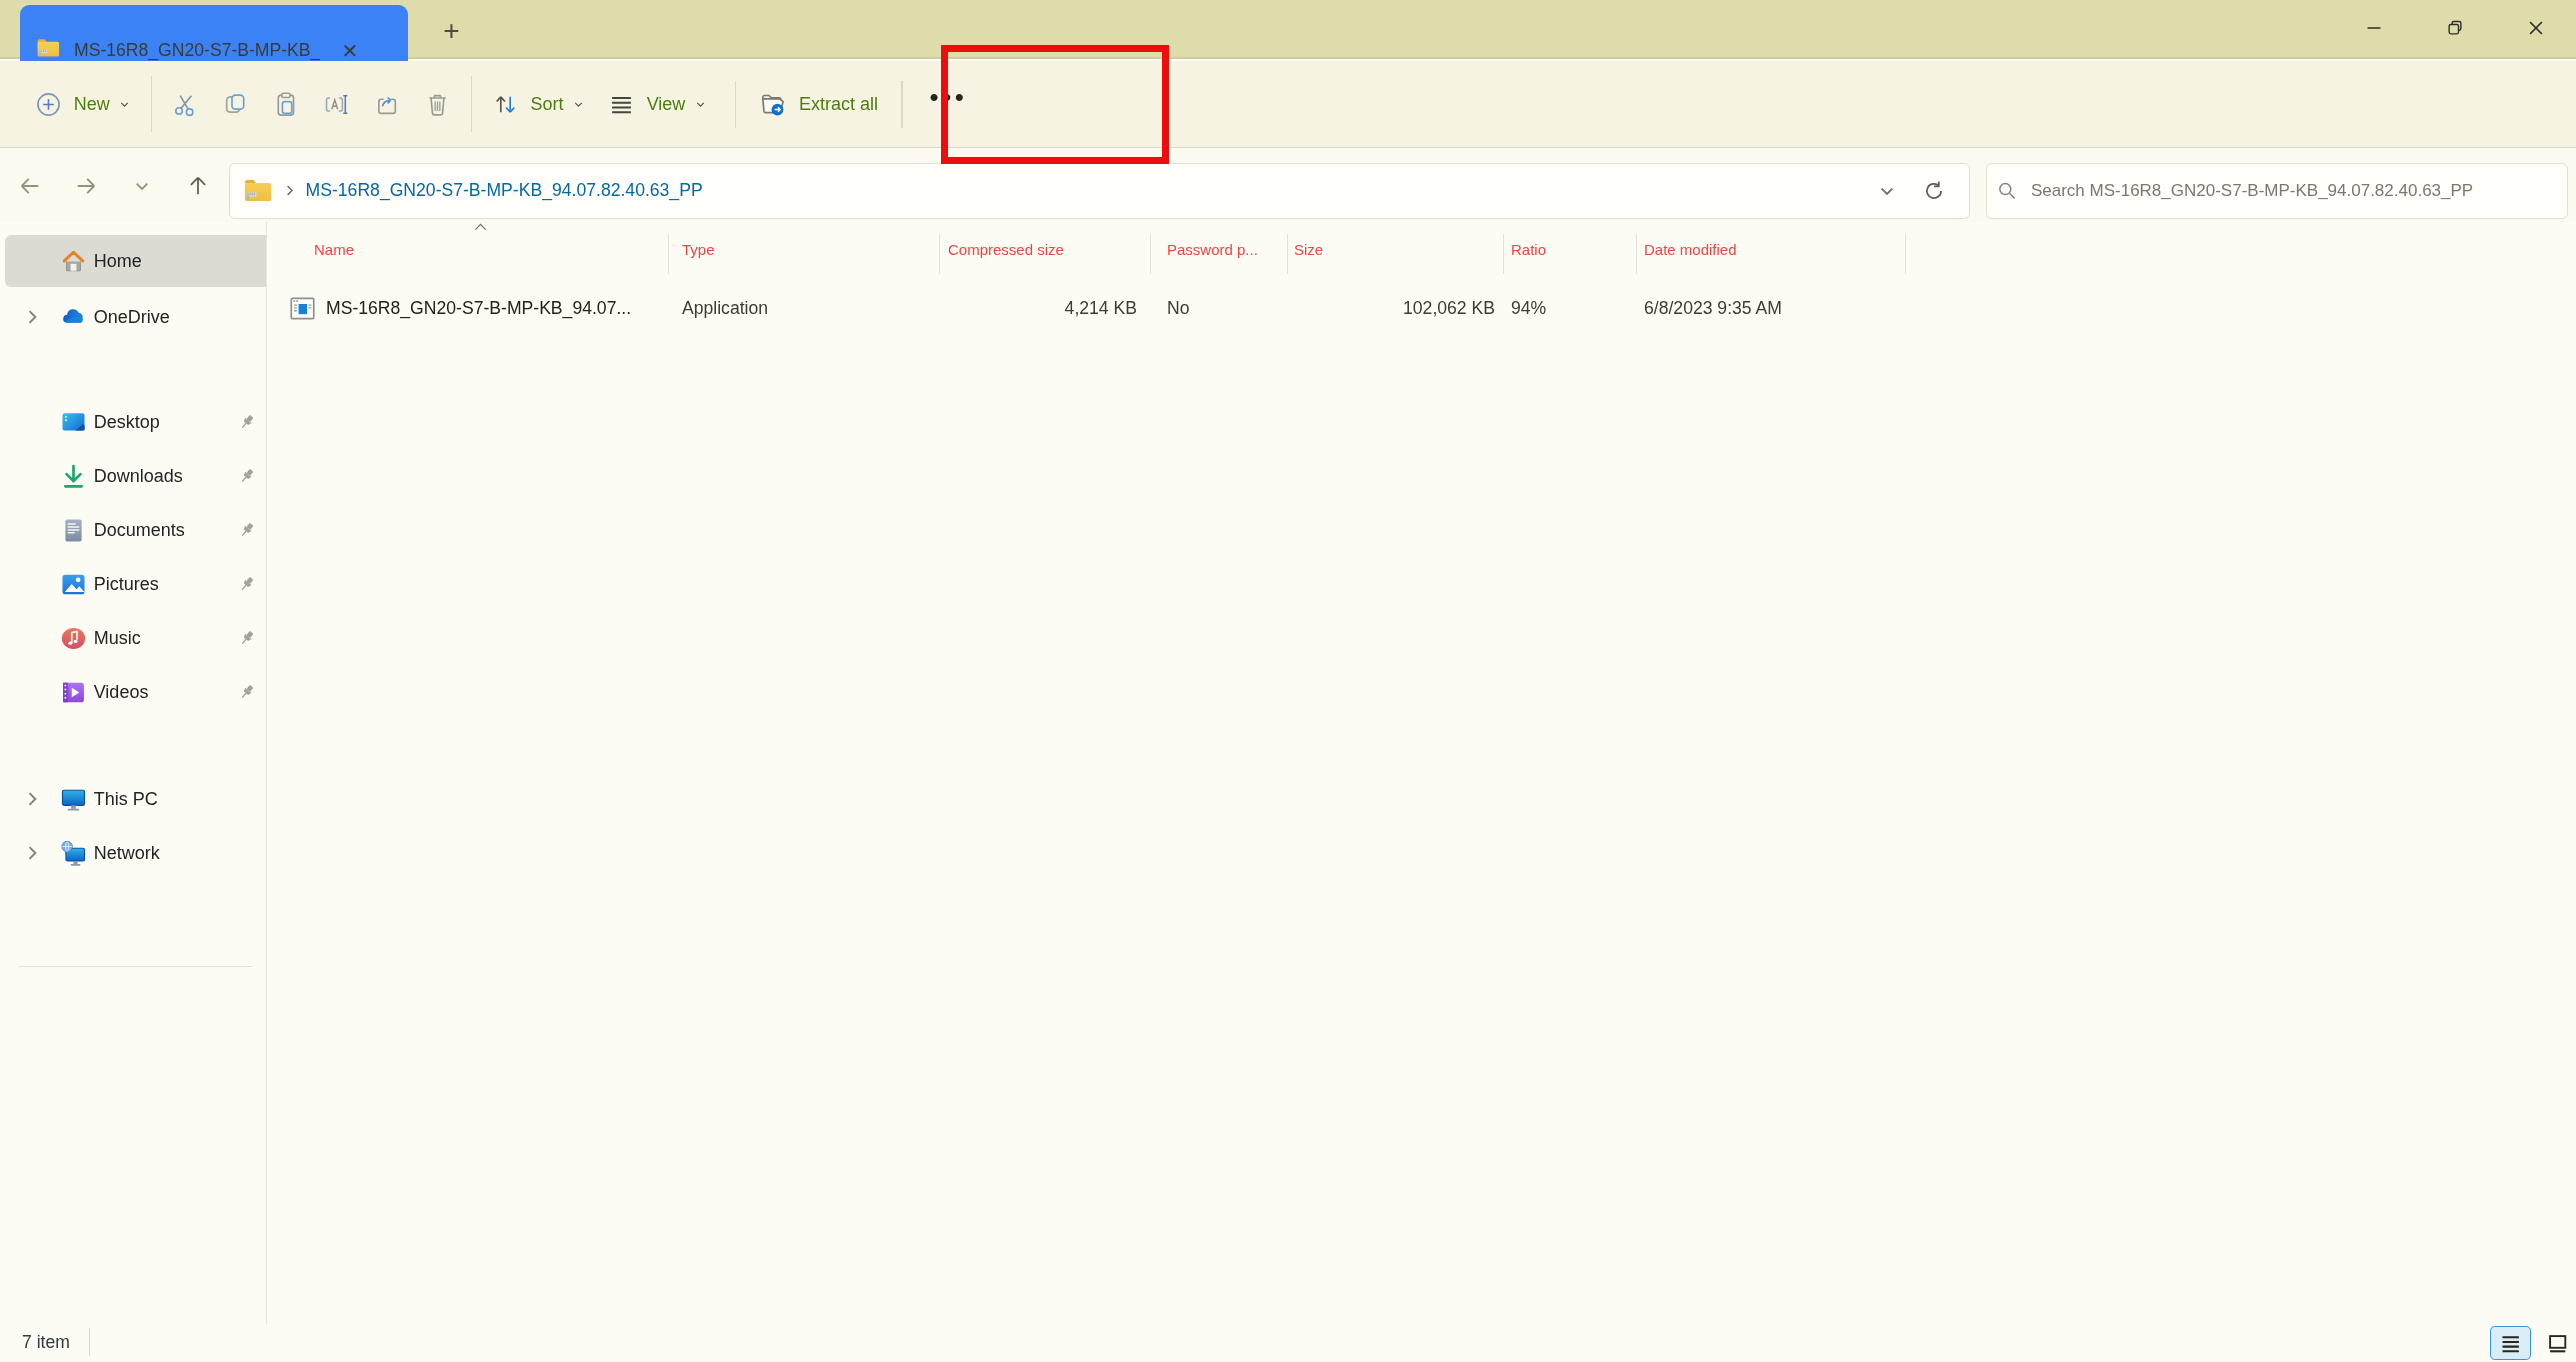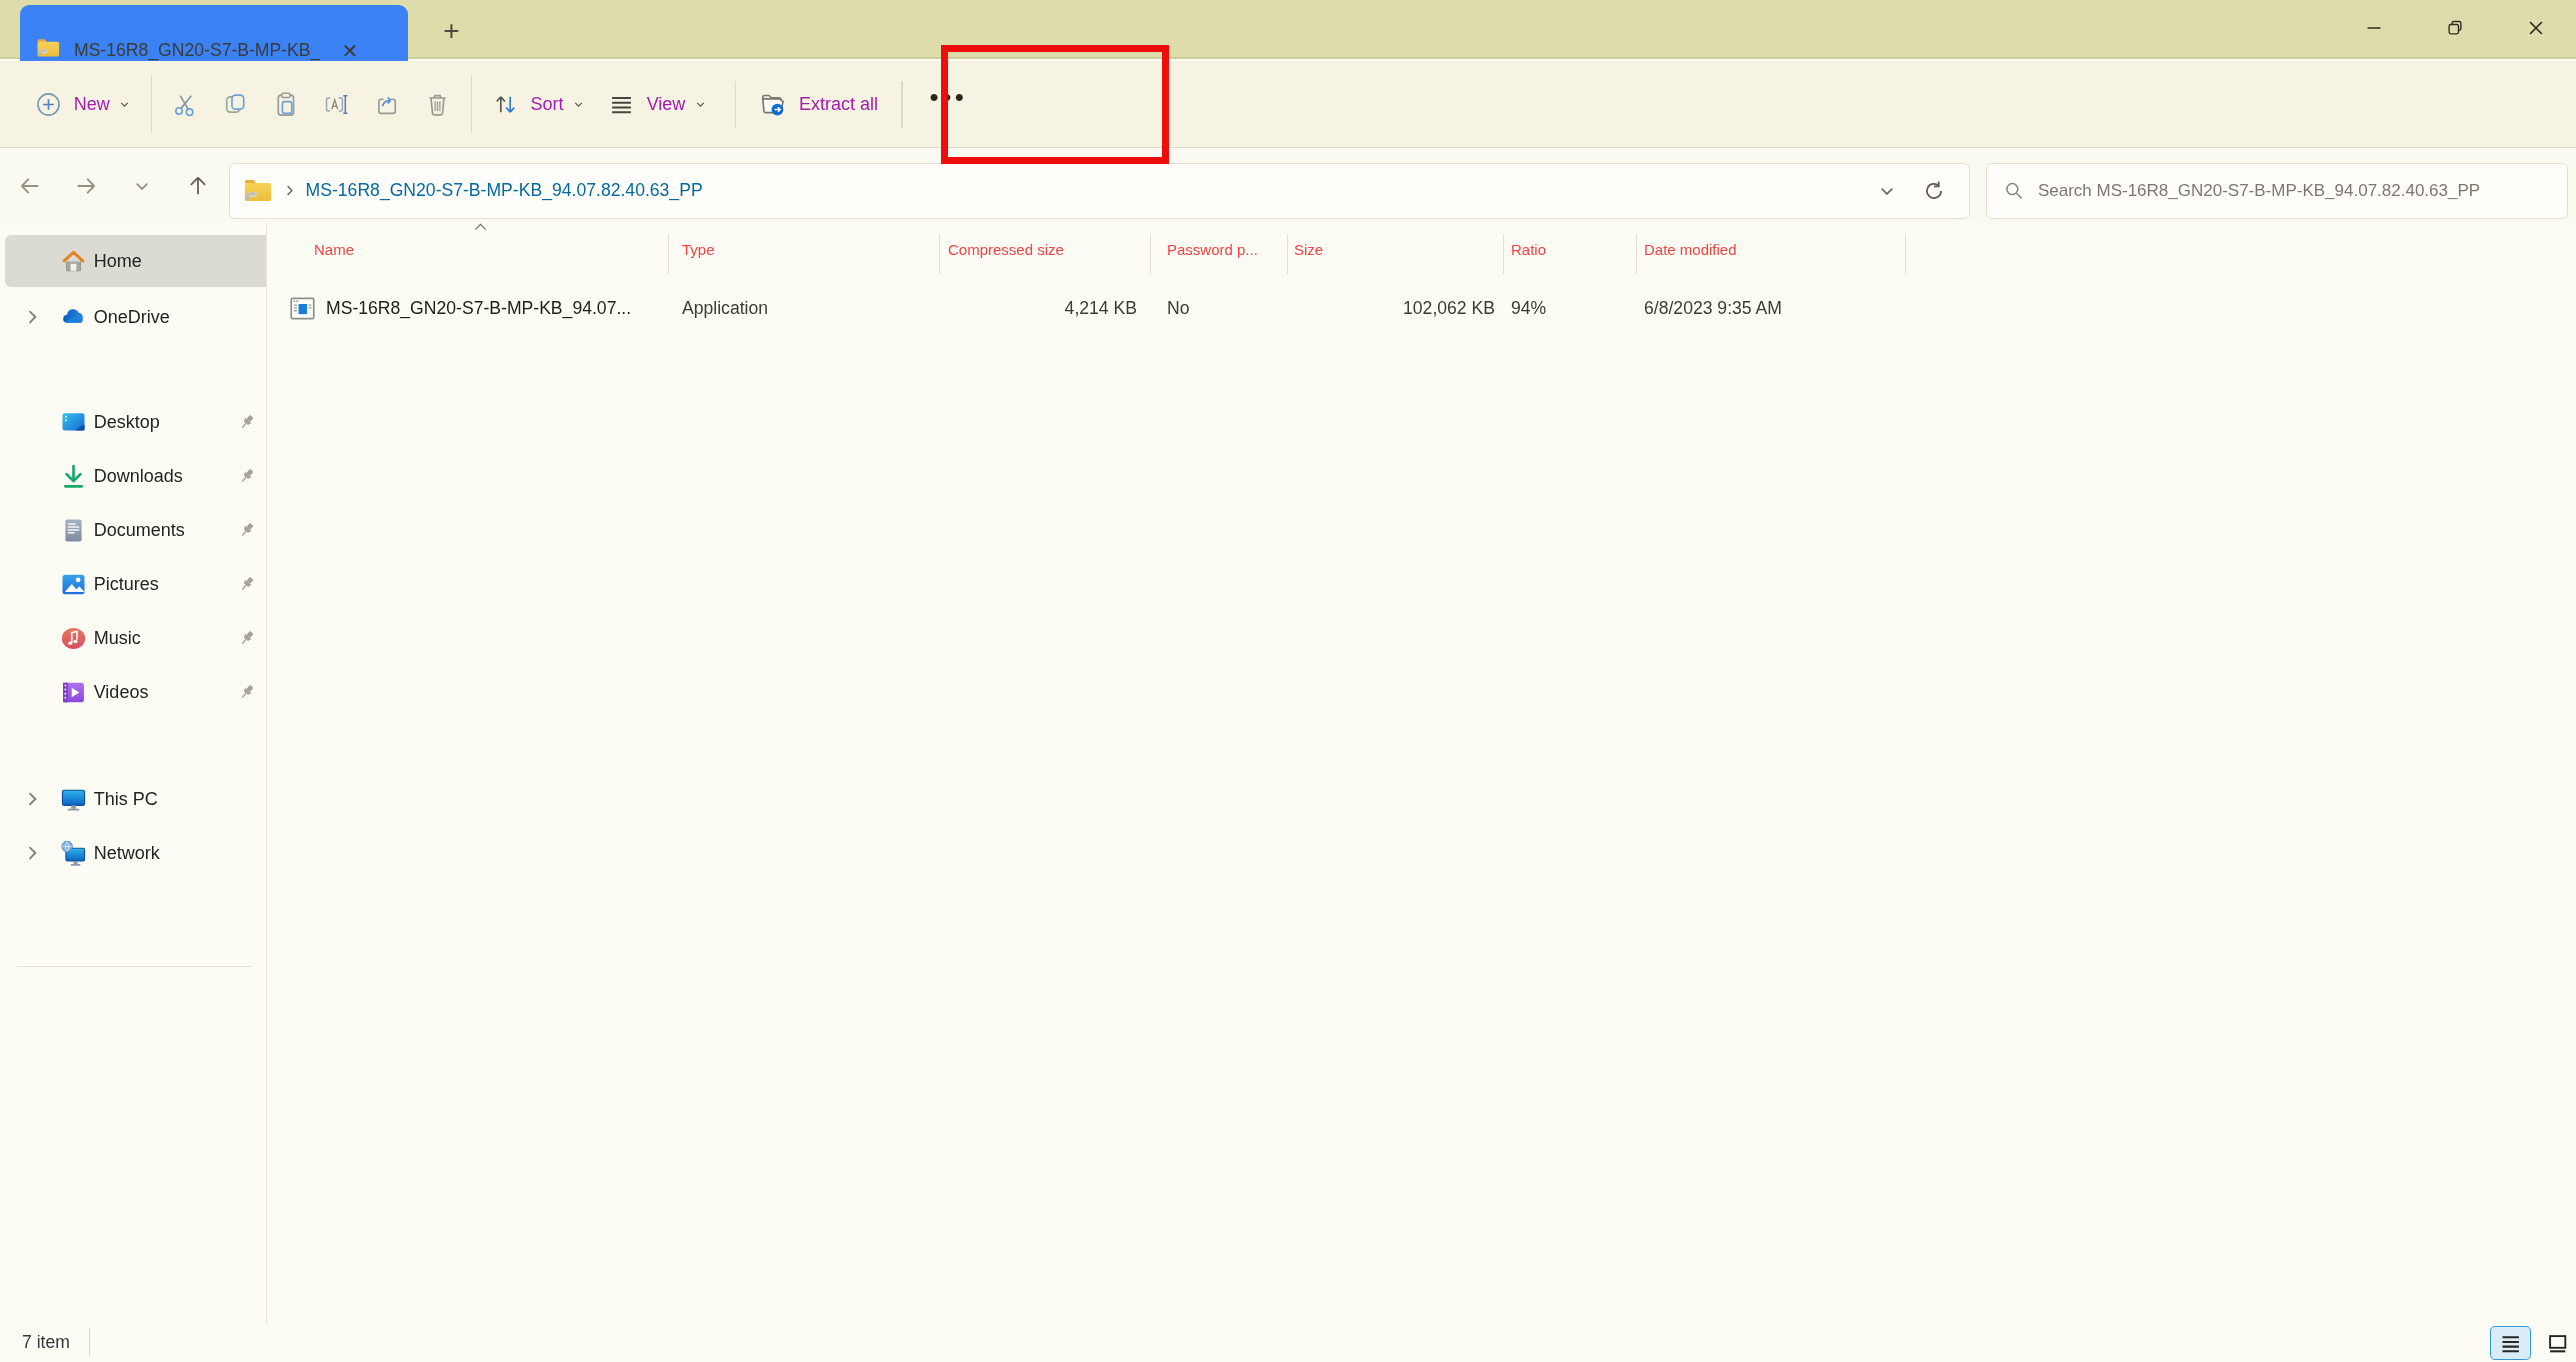--- a/index.html
+++ b/index.html
@@ -13,39 +13,39 @@
   .tab-title { font-size:17.6px; color:#3b3b33; white-space:nowrap; overflow:hidden; max-width:258px; margin-left:13px; }
   .tab-close { margin-left:21px; font-size:20px; color:#3b3b33; line-height:1; cursor:default; }
   .newtab-btn { position:absolute; left:434px; top:13px; width:35px; height:35px; display:flex; align-items:center; justify-content:center; font-size:28px; color:#4a4a40; font-weight:300; }
   .wincontrols { position:absolute; right:0; top:0; height:56px; display:flex; z-index:3; }
   .winbtn { width:81px; height:56px; display:flex; align-items:center; justify-content:center; color:#2e2e28; }
   .winbtn svg { width:20px; height:20px; }
 
   
   .toolbar { position:absolute; left:0; top:61px; width:2576px; height:87px; background:#f6f3e3; border-bottom:1.2px solid #dcd9c8; display:flex; align-items:center; }
   .tb-btn { display:flex; align-items:center; justify-content:center; height:64px; border-radius:5.9px; padding:0 11.7px; color:#3f3f38; }
-  .tb-label { font-size:18px; color:#a21caf; margin-left:11.7px; white-space:nowrap; }
+  .tb-label { font-size:18px; color:#4d7c0f; margin-left:11.7px; white-space:nowrap; }
   .tb-chev { margin-left:8.2px; display:flex; }
   .tb-sep { width:1.2px; height:56px; background:#dcd9c6; margin:0 8.2px; }
   .tb-sep.short { height:47px; }
   .icon46 { width:27px; height:27px; display:block; }
   .icon42 { width:24.6px; height:24.6px; display:block; }
   .dots { font-size:26px; letter-spacing:3.5px; color:#26261f; line-height:0.4; padding-bottom:13px; }
 
   
   .red-annot { position:absolute; left:941px; top:45px; width:228px; height:119px; border:7.6px solid #ed0d0d; z-index:50; pointer-events:none; }
 
   
   .navbar { position:absolute; left:0; top:149px; width:2576px; height:74px; background:#fbfaf1; }
   .nav-arrows { position:absolute; left:11.7px; top:0; height:74px; display:flex; align-items:center; gap:20px; }
   .nav-ic { width:36px; height:36px; display:flex; align-items:center; justify-content:center; border-radius:4.7px; }
   .addressbox { position:absolute; left:229px; top:13.5px; width:1741px; height:56px; background:#fffefa; border:1.2px solid #e2e0d3; border-radius:5.9px; display:flex; align-items:center; padding:0 13px; }
   .addr-path { font-size:17.6px; color:#0369a1; margin-left:8.2px; white-space:nowrap; overflow:hidden; flex:1; }
   .addr-right { display:flex; align-items:center; gap:23.4px; margin-left:auto; padding-right:9.4px; }
-  .searchbox { position:absolute; left:1986px; top:13.5px; width:582px; height:56px; background:#fffefa; border:1.2px solid #e2e0d3; border-radius:5.9px; display:flex; align-items:center; padding:0 16px; }
+  .searchbox { position:absolute; left:1986px; top:13.5px; width:582px; height:56px; background:#fffefa; border:1.2px solid #e2e0d3; border-radius:5.9px; display:flex; align-items:center; padding:0 9px; }
   .searchbox input { border:none; outline:none; background:transparent; font-family:"Liberation Sans",sans-serif; font-size:17px; color:#55534a; width:100%; margin-left:13px; }
   .searchbox input::placeholder { color:#7a786e; opacity:1; }
 
   
   .sidebar { position:absolute; left:0; top:222px; width:266px; height:1102px; background:#fdfcf4; }
   .sidebar-divider { position:absolute; left:266px; top:222px; width:1.2px; height:1103px; background:#e8e6dc; }
   .side-item { position:absolute; left:4.7px; width:299px; height:52px; display:flex; align-items:center; border-radius:5.9px; }
   .side-item.selected { background:#dbdbd4; }
   .side-chev { position:absolute; left:17.6px; width:20px; height:20px; display:flex; }
   .side-ic { position:absolute; left:54px; width:29px; height:29px; }

